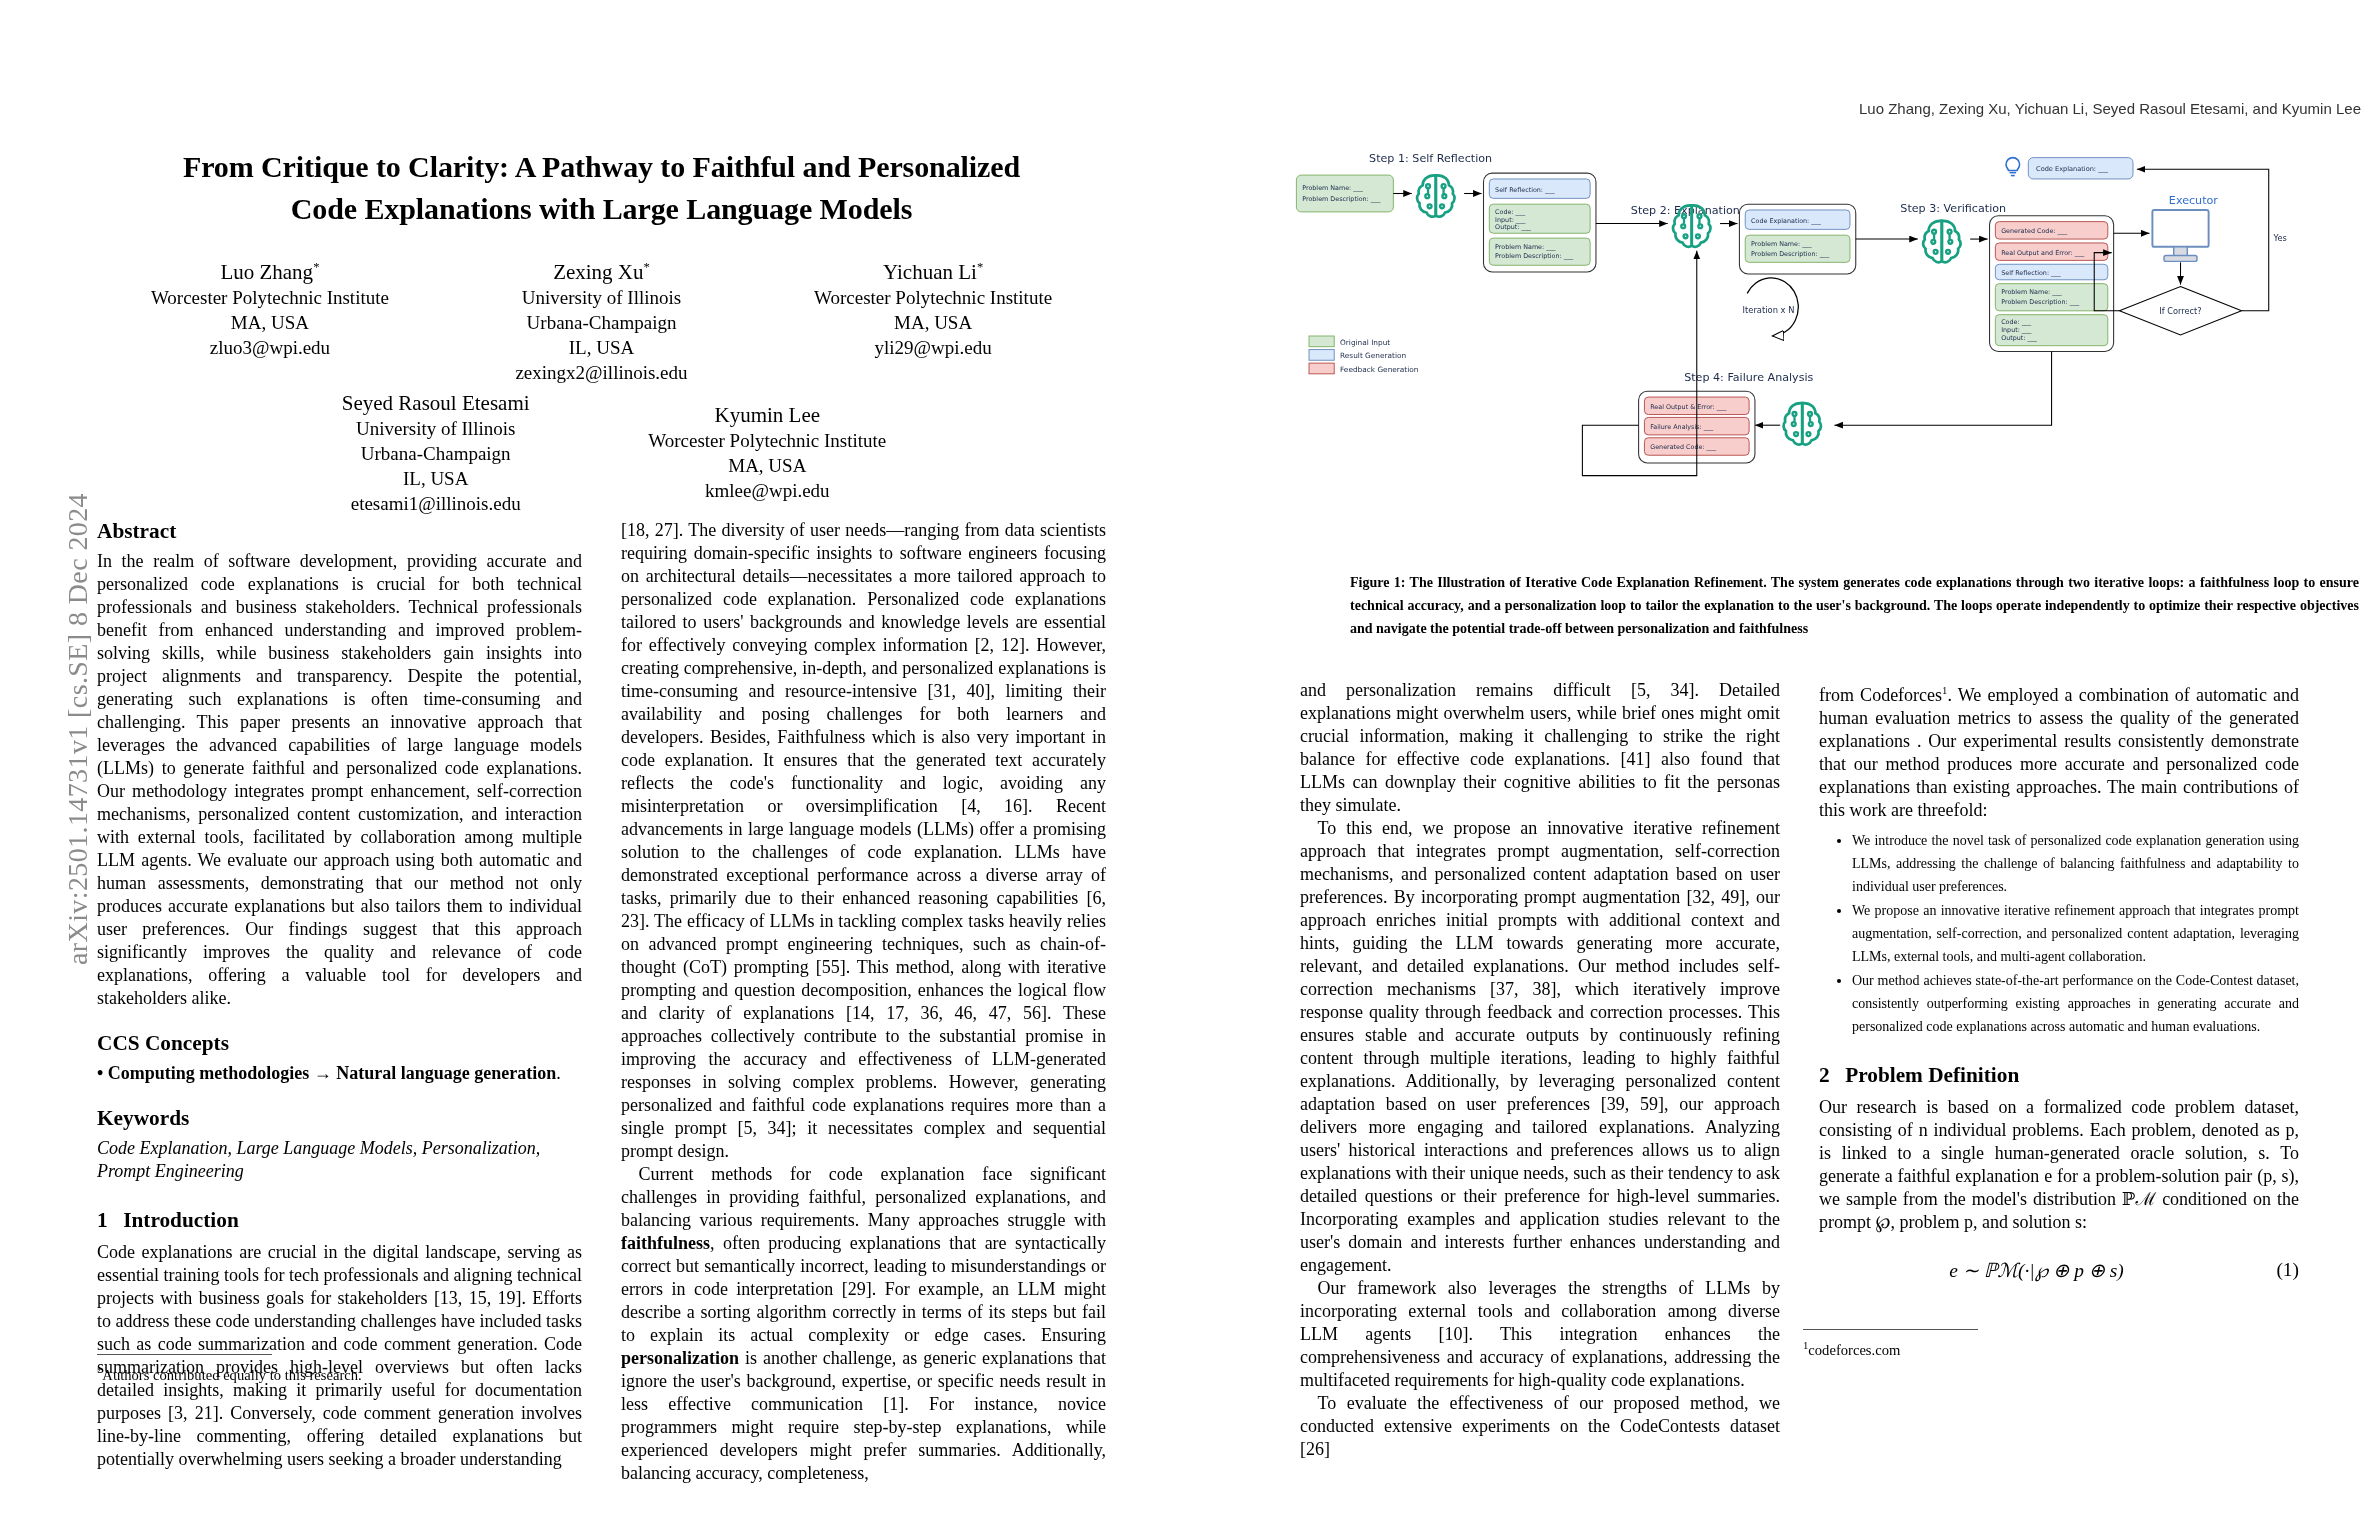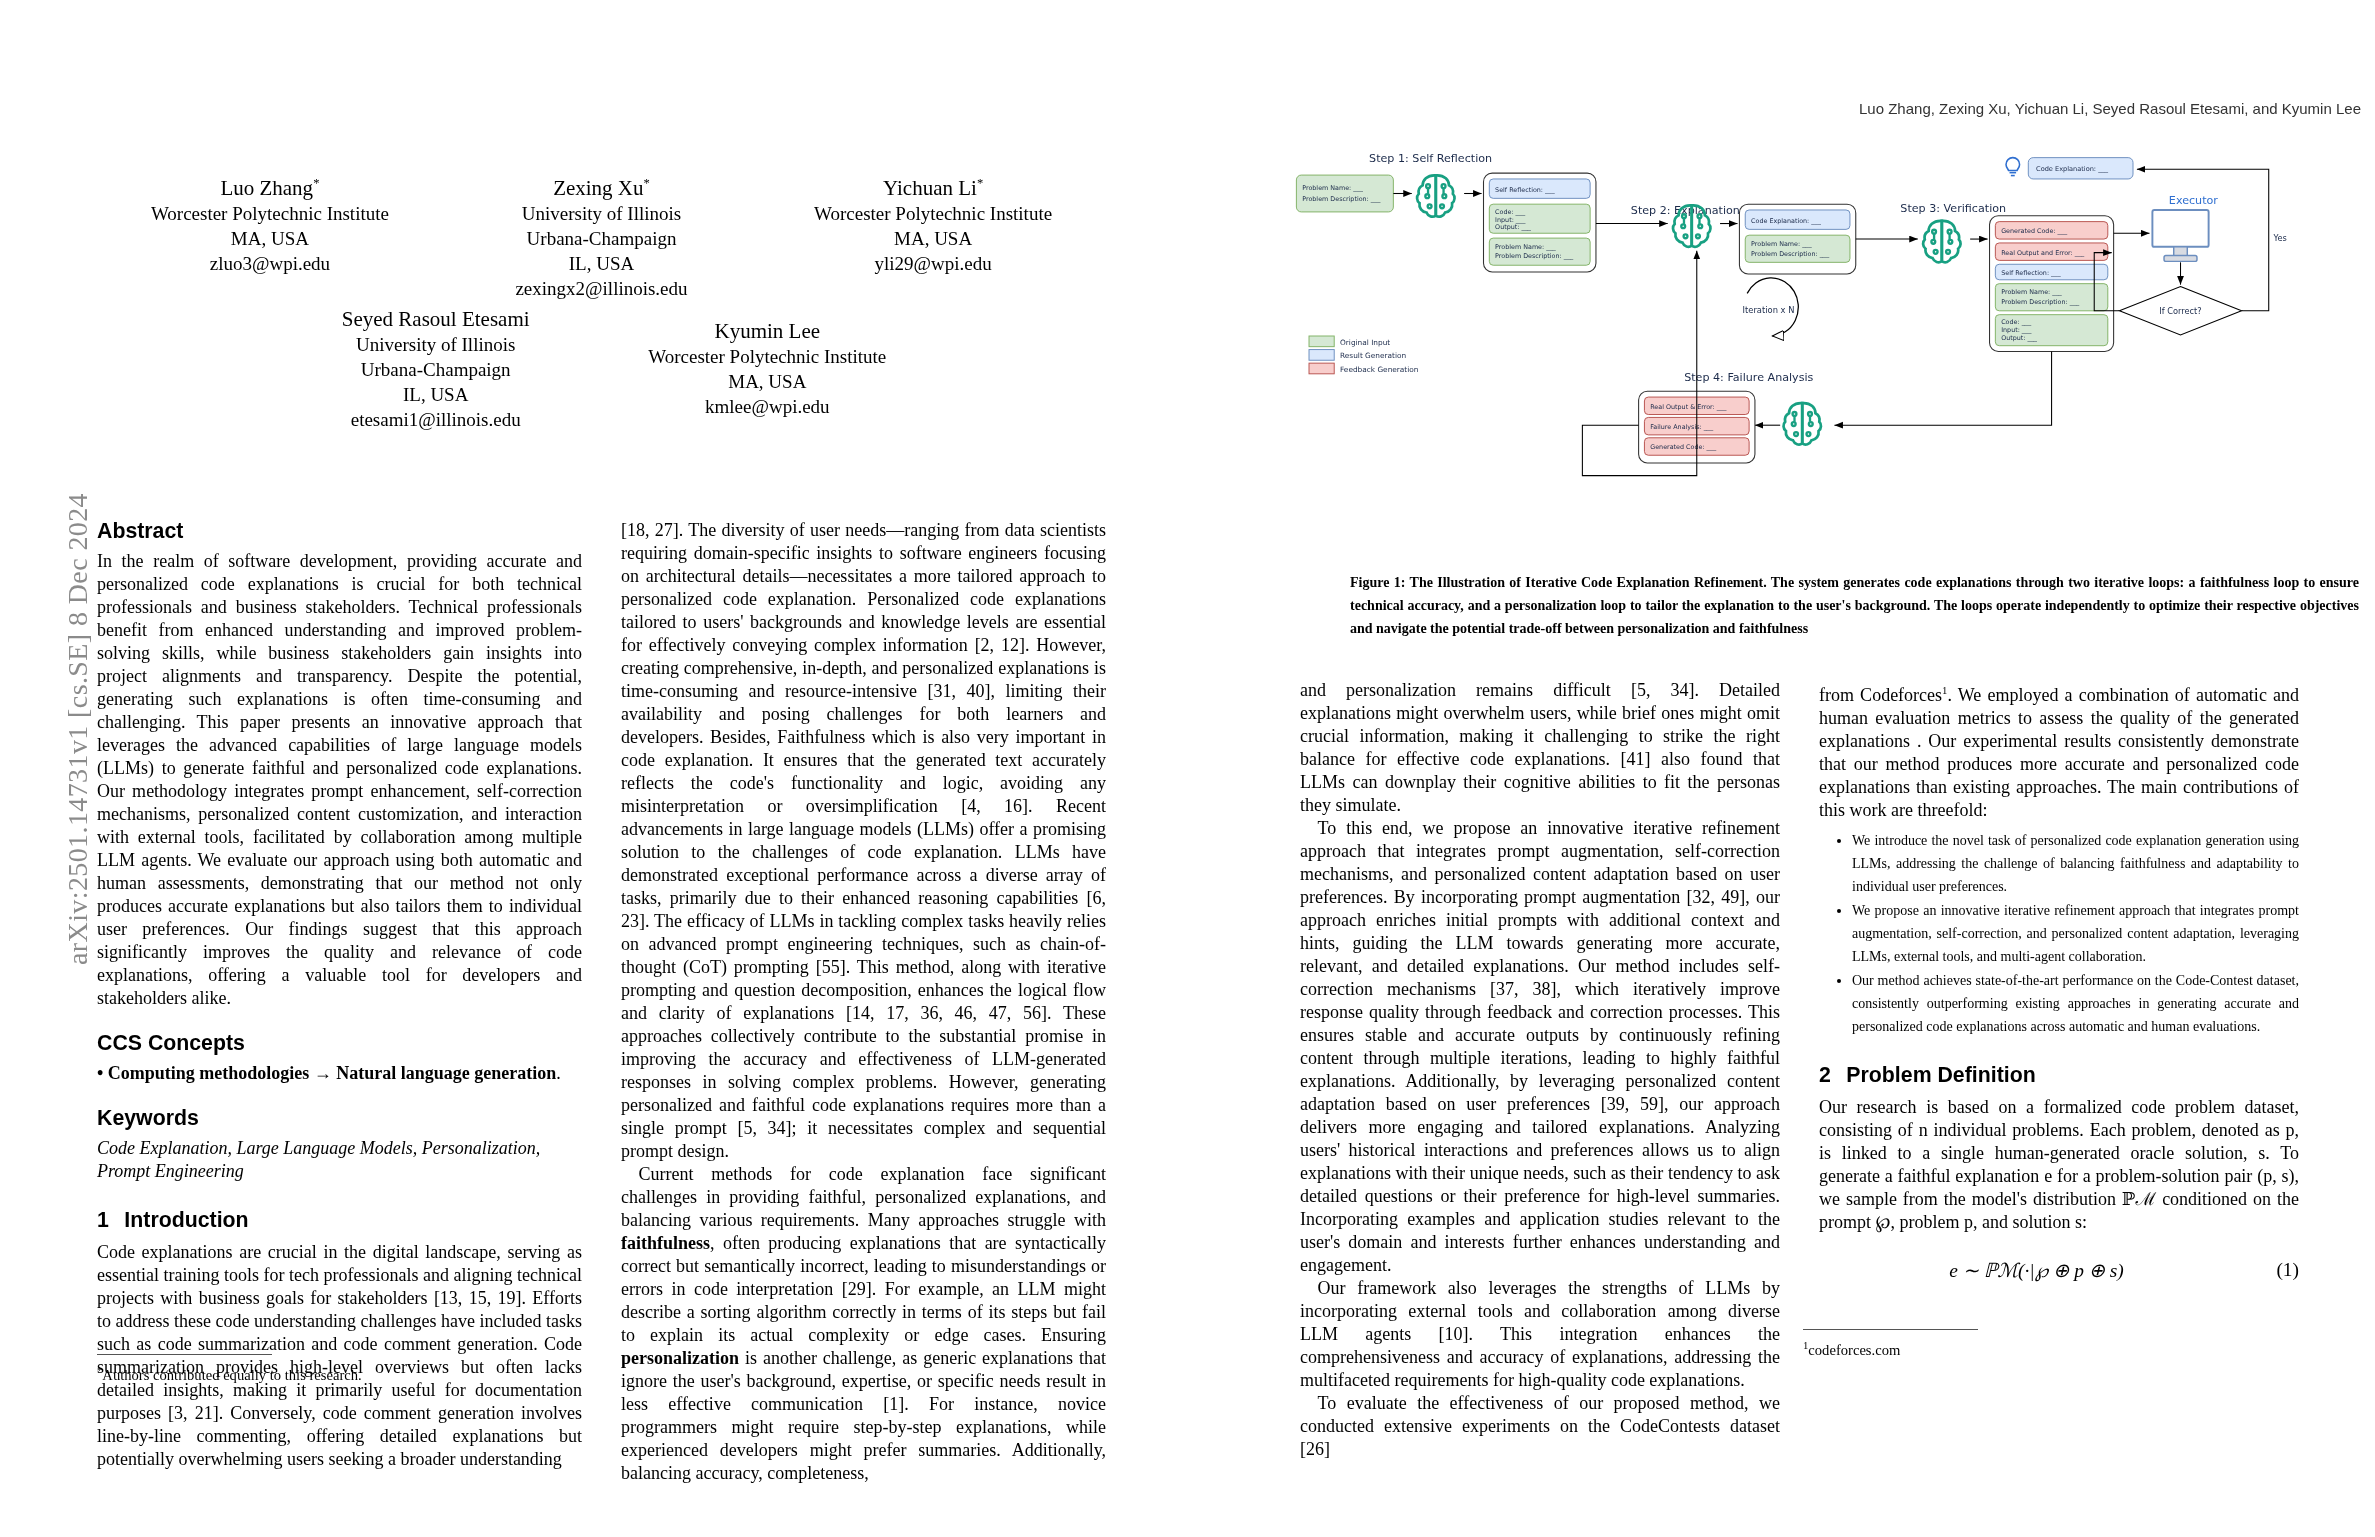--- a/index.html
+++ b/index.html
@@ -69,21 +69,21 @@
     position: absolute;
     display: flex;
     gap: 39px;
   }
   #left-cols  { left: 97px; top: 519px; width: 1009px; }
   #right-cols { left: 1300px; top: 679px; width: 999px; }
   .col { width: 485px; }
   #right-cols .col { width: 480px; }
 
   h2.sec {
-    font-family: Liberation Sans, sans-serif;
+    font-family: Liberation Serif, serif;
     font-weight: bold;
     font-size: 21.3px;
     margin: 0 0 5.8px 0;
   }
   h2.sec.spaced { margin-top: 21.3px; }
   h2.numbered { display: flex; gap: 15.5px; margin-top: 25px; margin-bottom: 7.8px;}
   p.body {
     margin: 0;
     font-size: 18px;
     line-height: 23px;
@@ -153,20 +153,24 @@
   .eq-num { width: 45px; text-align: right; font-style: normal; }
 </style>
 </head>
 <body>
 
 <div class="page" id="page-left">
 
   <div id="arxiv-stamp">arXiv:2501.14731v1  [cs.SE]  8 Dec 2024</div>
 
   <div id="title-block">
+    <div class="paper-title">
+      <span>From Critique to Clarity: A Pathway to Faithful and Personalized</span><br>
+      <span>Code Explanations with Large Language Models</span>
+    </div>
 
     <div class="authors-row" style="margin-top:25px;">
       <div class="author" style="width:320px;">
         <div class="name"><span>Luo Zhang</span><span class="sup">*</span></div>
         <div class="aff">Worcester Polytechnic Institute</div>
         <div class="loc">MA, USA</div>
         <div class="mail">zluo3@wpi.edu</div>
       </div>
       <div class="author" style="width:320px;">
         <div class="name"><span>Zexing Xu</span><span class="sup">*</span></div>

